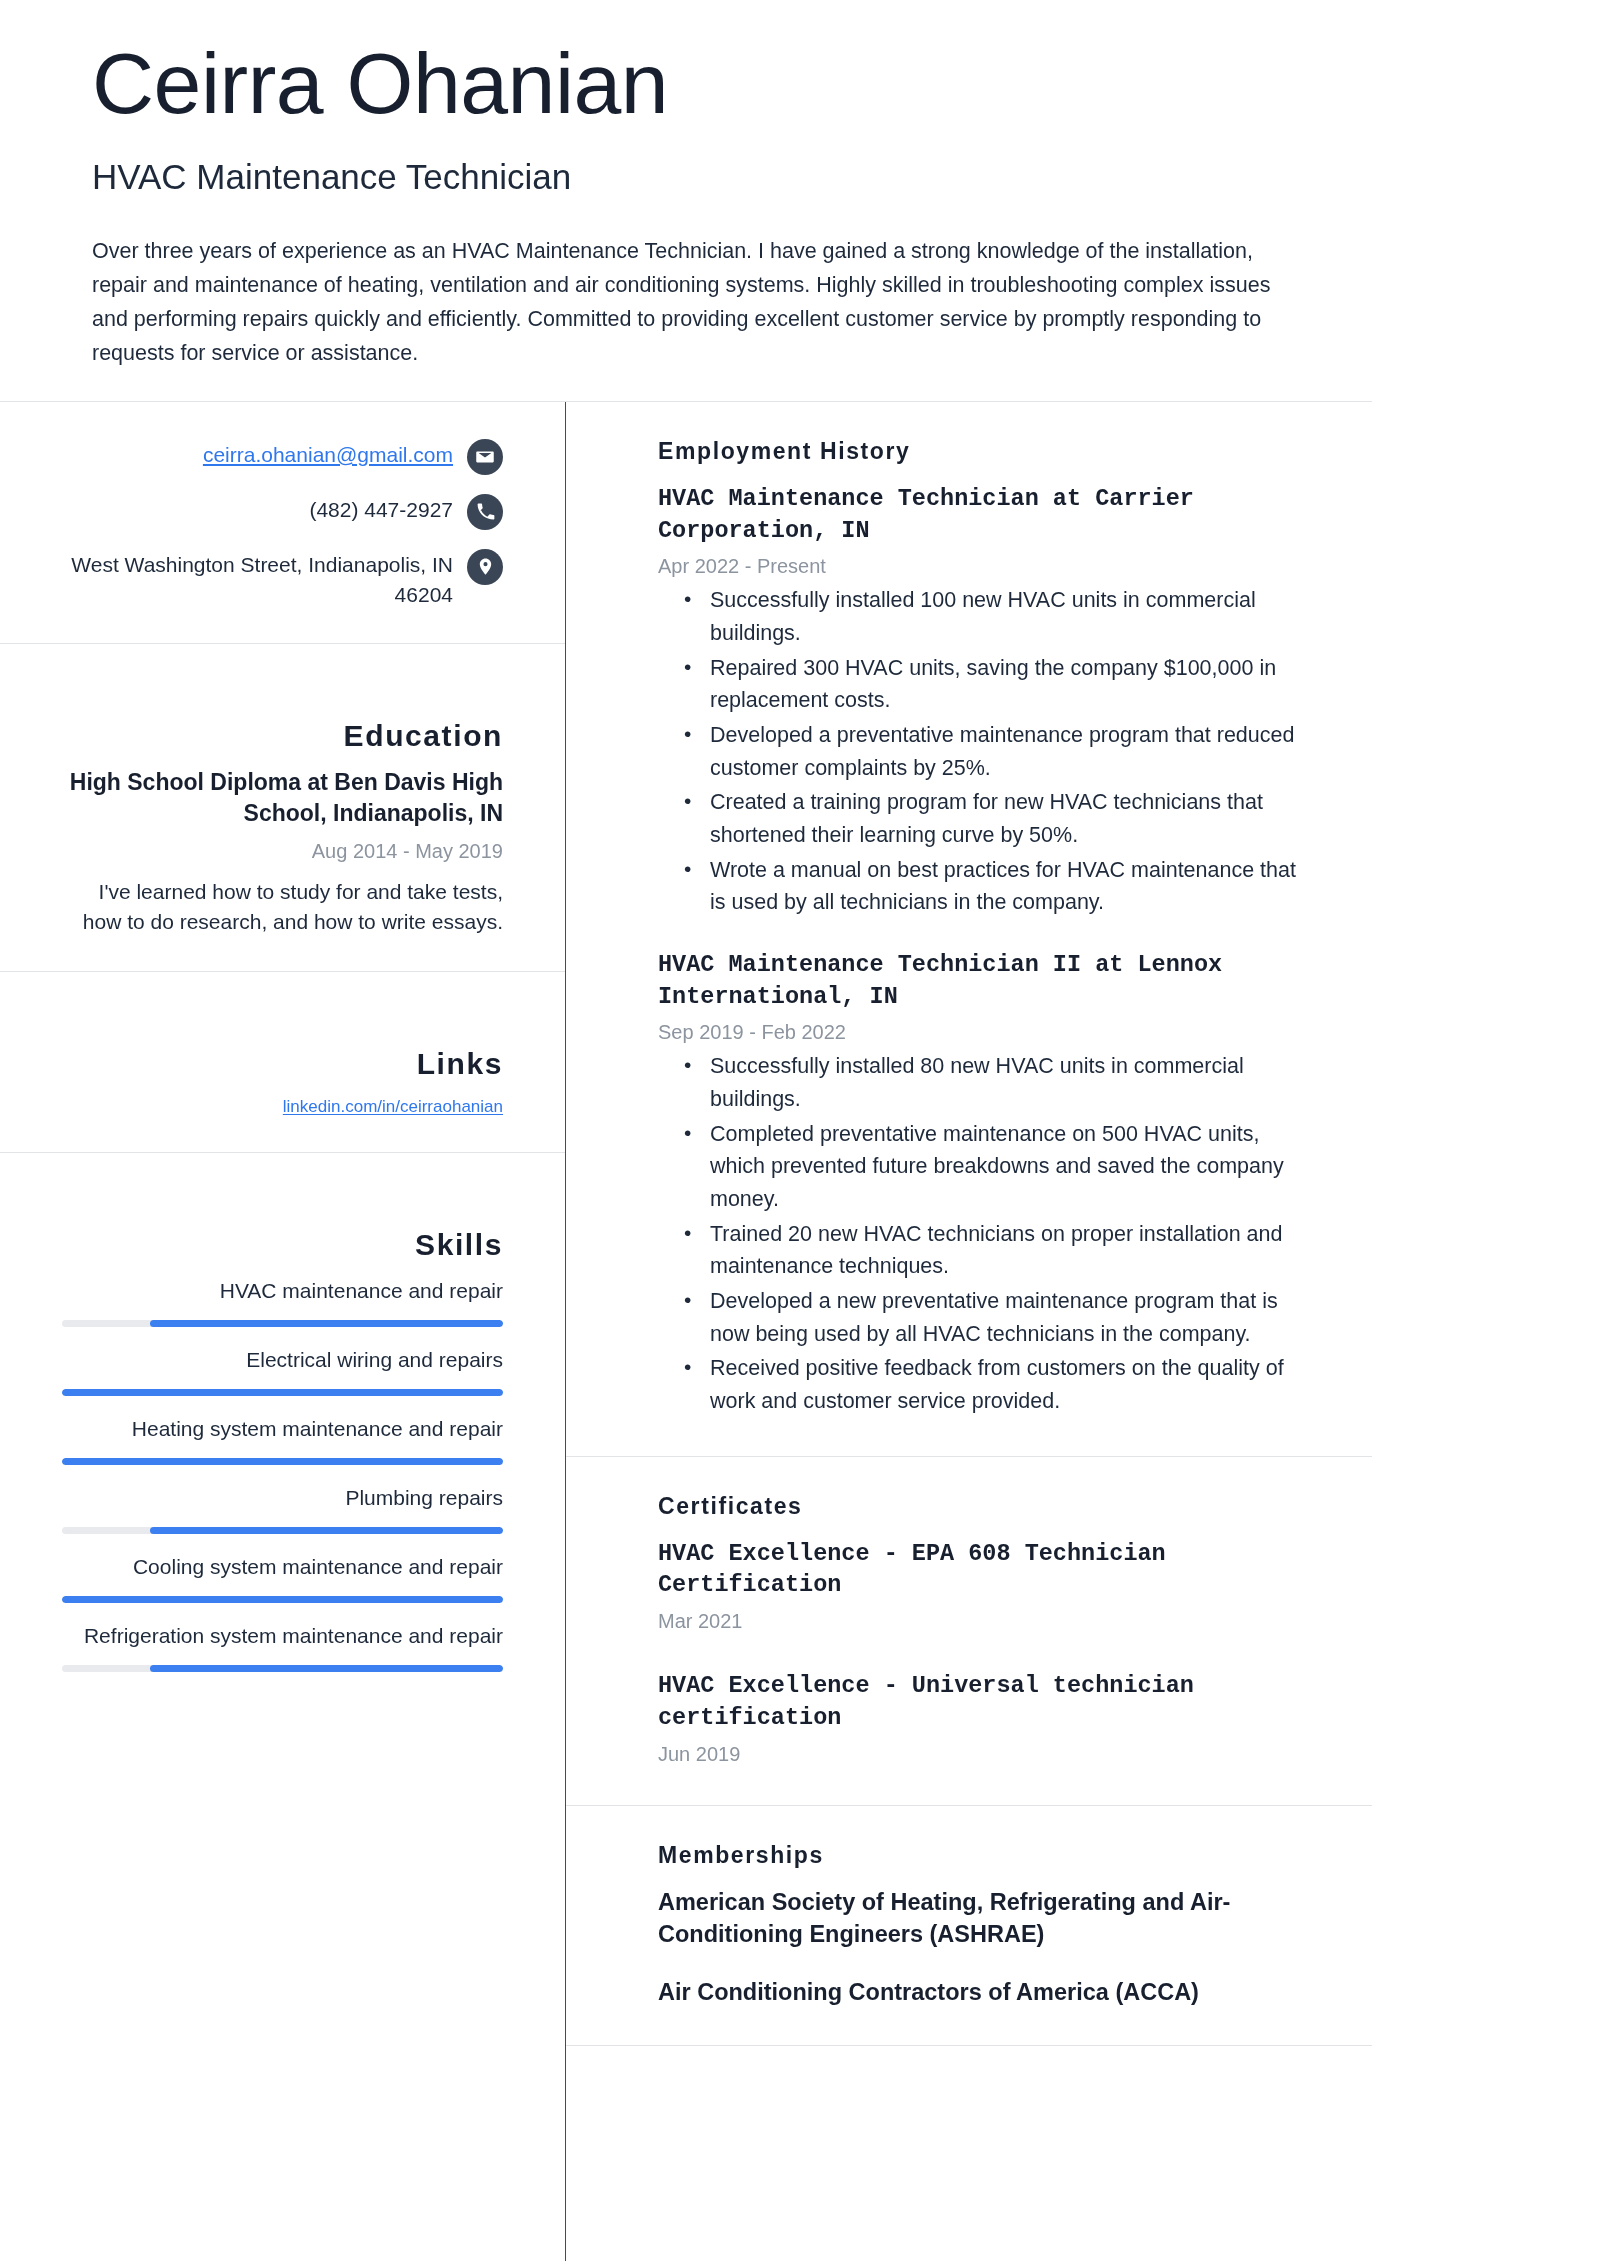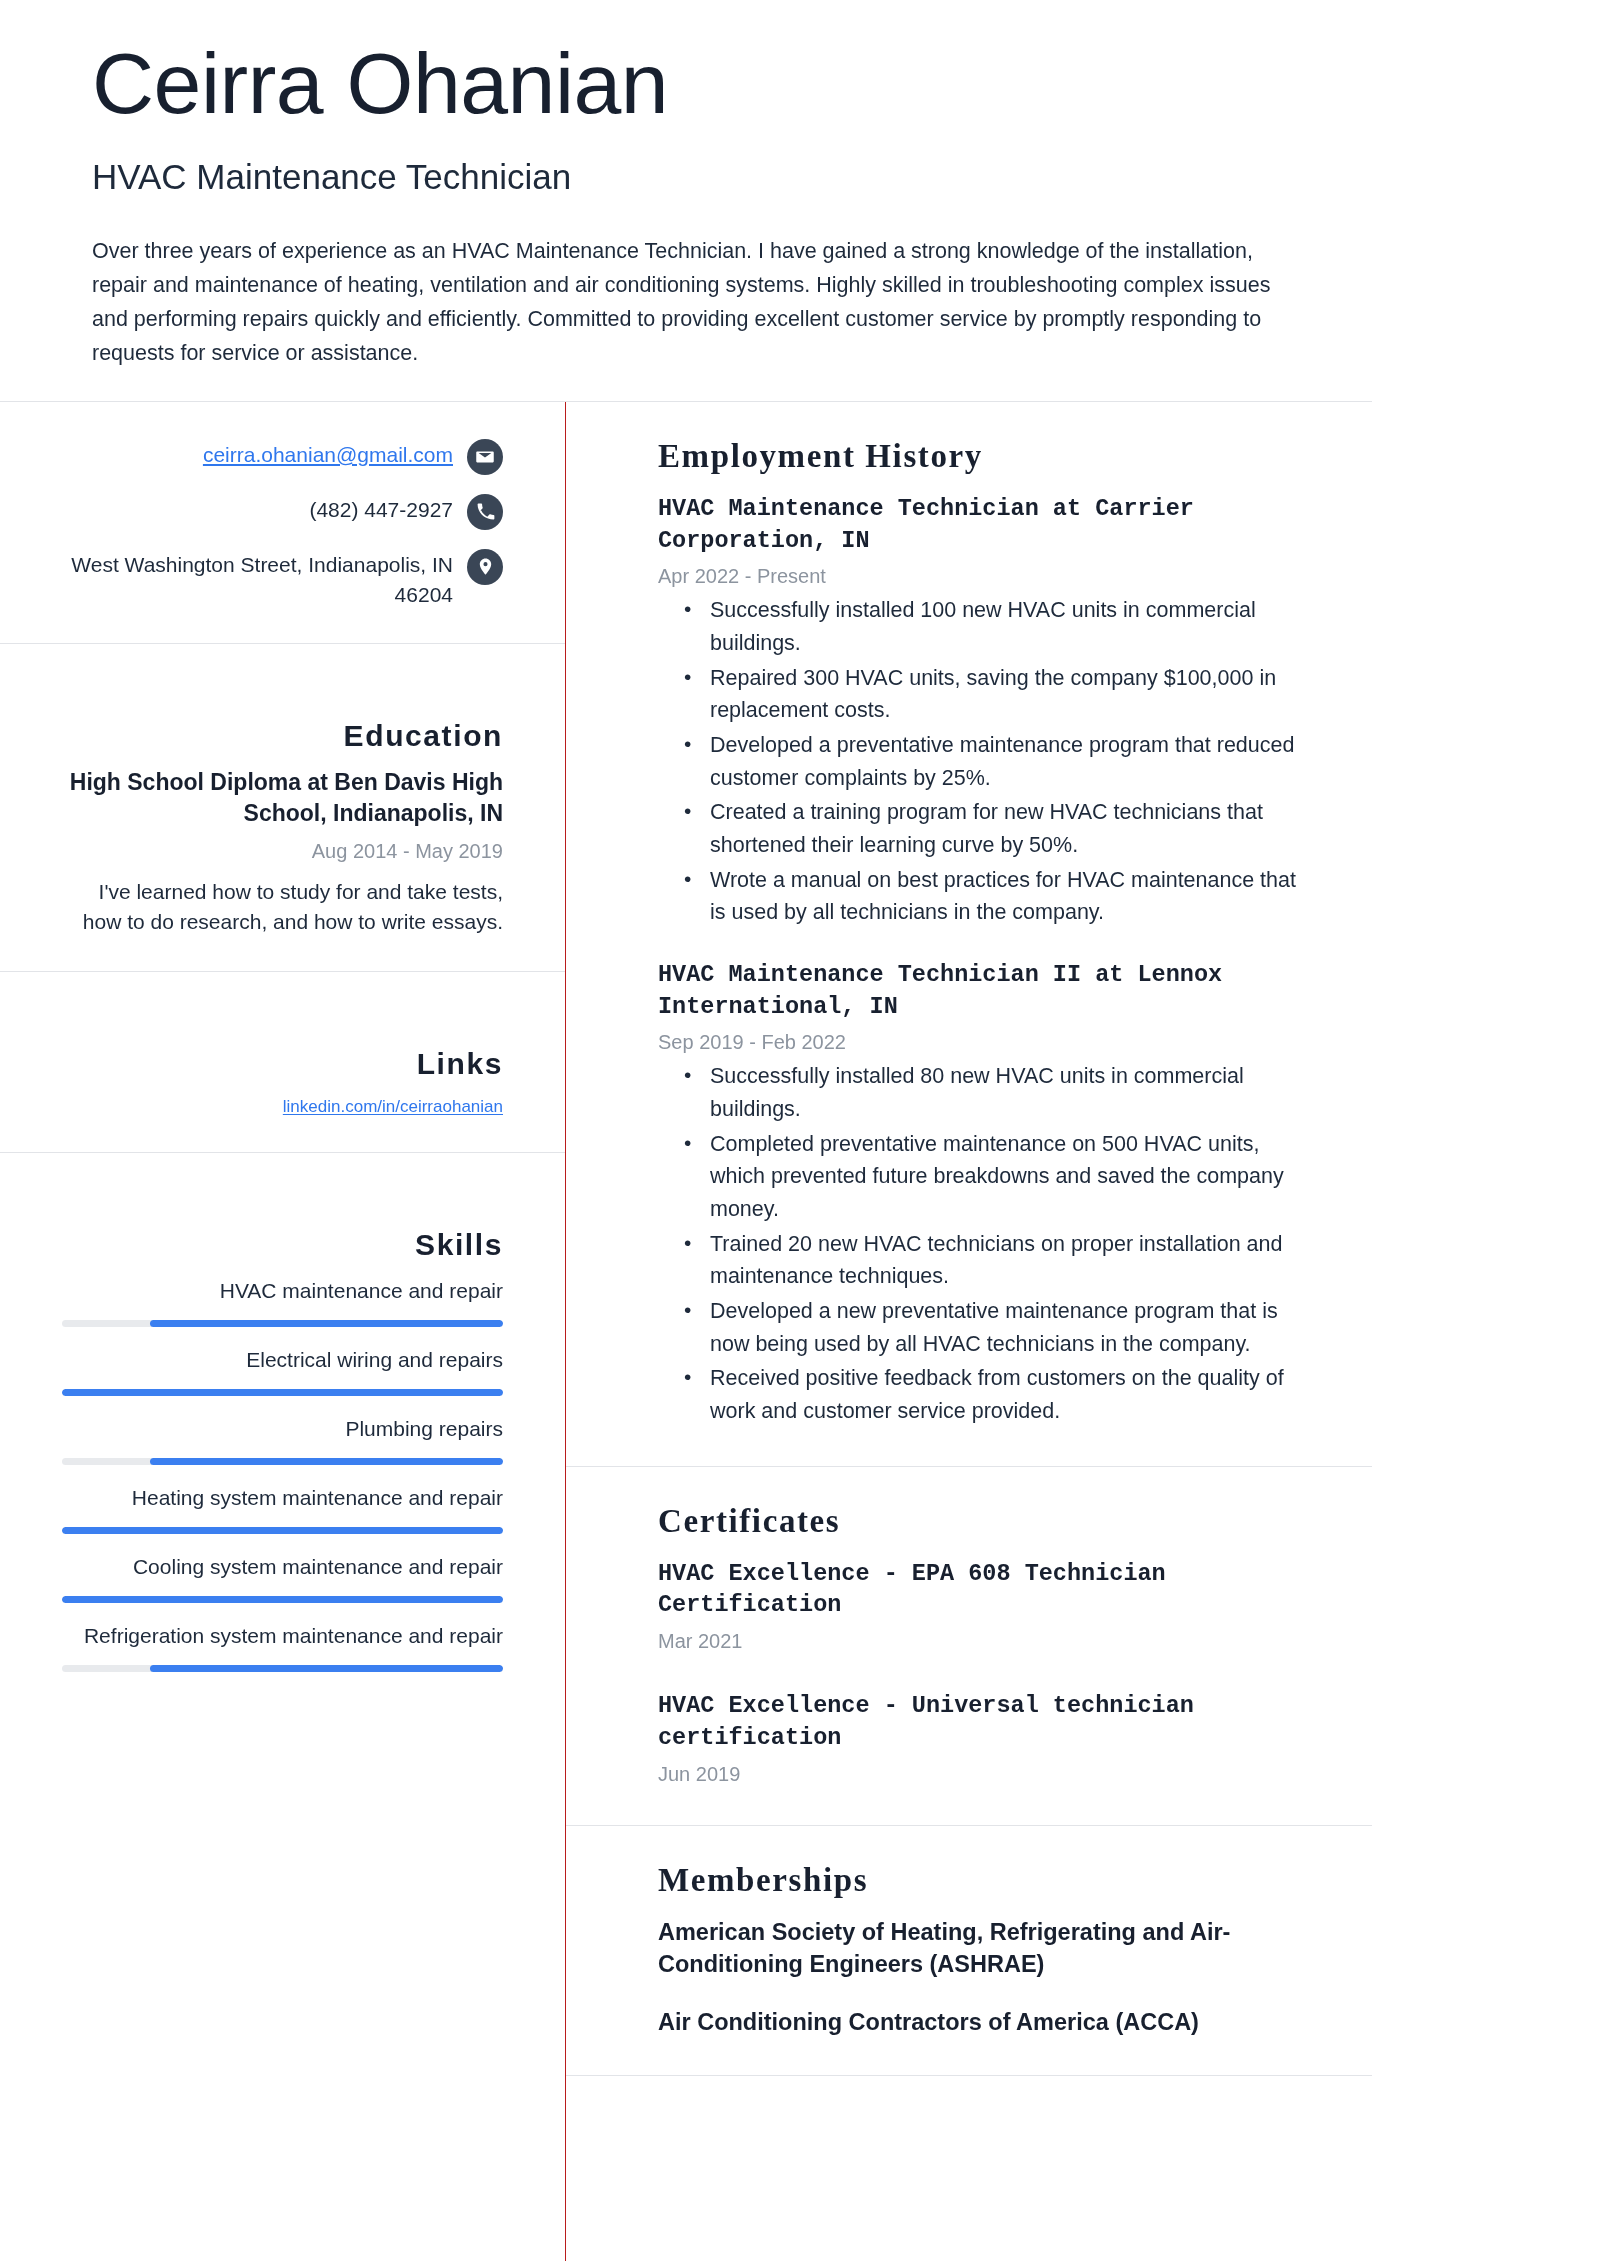--- a/index.html
+++ b/index.html
@@ -192,26 +192,25 @@
   }
 
   
   .rblock {
     padding: 36px 62px 36px 92px;
     border-bottom: 1px solid #e2e4e8;
   }
   .rblock:last-child { border-bottom: none; }
 
   .section-title-right {
-    font-size: 33px;
+    font-size: 23px;
     font-weight: 700;
     letter-spacing: 1.6px;
     color: #18202f;
     margin-bottom: 18px;
-    font-family: Liberation Serif, serif;
   }
 
   .entry { margin-bottom: 30px; }
   .entry:last-child { margin-bottom: 0; }
 
   .entry-title {
     font-size: 23.5px;
     line-height: 1.35;
     font-weight: 700;
     color: #18202f;
@@ -327,29 +326,29 @@
                 <div class="skill-fill" style="width: 80%; background: rgb(59, 127, 240);"></div>
               </div>
             </div>
             <div class="skill">
               <div class="skill-name">Electrical wiring and repairs</div>
               <div class="skill-bar">
                 <div class="skill-fill" style="width: 100%; background: rgb(59, 127, 240);"></div>
               </div>
             </div>
             <div class="skill">
+              <div class="skill-name">Heating system maintenance and repair</div>
+              <div class="skill-bar">
+                <div class="skill-fill" style="width: 100%; background: rgb(59, 127, 240);"></div>
+              </div>
+            </div>
+            <div class="skill">
               <div class="skill-name">Plumbing repairs</div>
               <div class="skill-bar">
                 <div class="skill-fill" style="width: 80%; background: rgb(59, 127, 240);"></div>
-              </div>
-            </div>
-            <div class="skill">
-              <div class="skill-name">Heating system maintenance and repair</div>
-              <div class="skill-bar">
-                <div class="skill-fill" style="width: 100%; background: rgb(59, 127, 240);"></div>
               </div>
             </div>
             <div class="skill">
               <div class="skill-name">Cooling system maintenance and repair</div>
               <div class="skill-bar">
                 <div class="skill-fill" style="width: 100%; background: rgb(59, 127, 240);"></div>
               </div>
             </div>
             <div class="skill">
               <div class="skill-name">Refrigeration system maintenance and repair</div>

